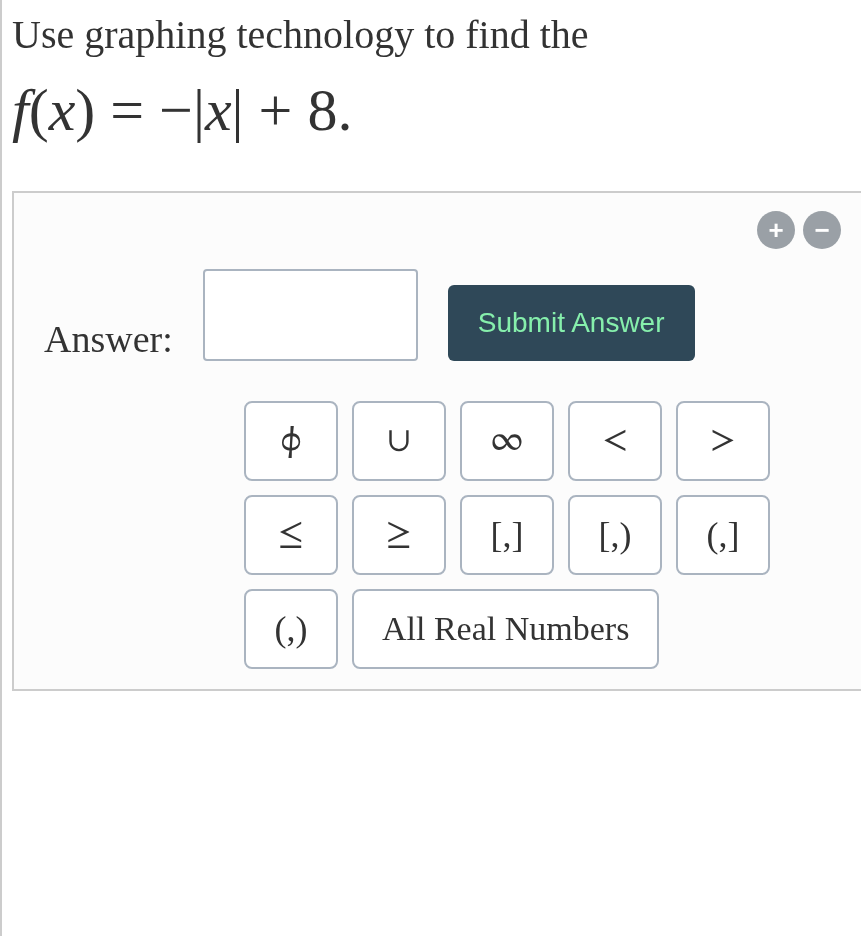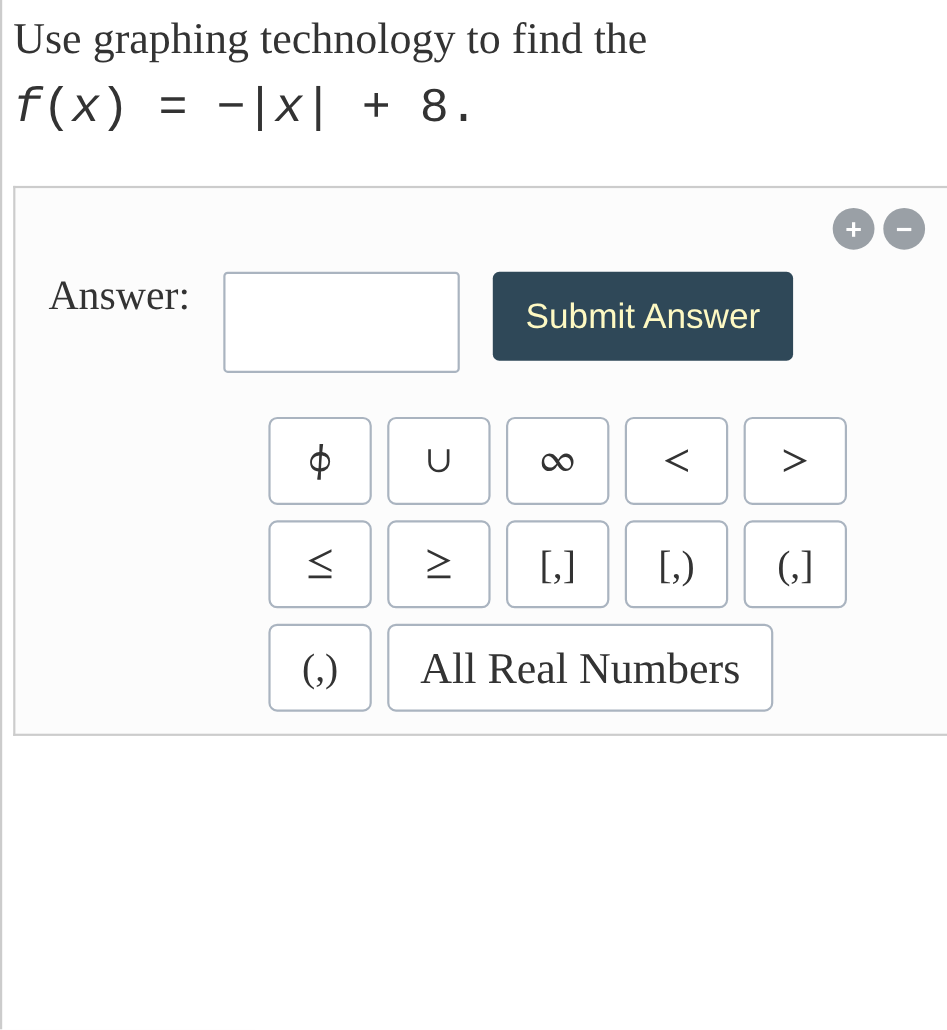--- a/index.html
+++ b/index.html
@@ -18,22 +18,22 @@
     padding: 0;
     height: 100%;
   }
   .question {
     padding: 8px 24px 40px 10px;
     font-size: 40px;
     line-height: 1.35;
     color: #333;
   }
   .math-line {
-    font-family: Liberation Mono, monospace;
-    font-size: 44px;
+    font-family: Liberation Serif, serif;
+    font-size: 60px;
     font-style: italic;
     margin-top: 8px;
   }
   .math-line .upright { font-style: normal; }
   .answer-panel {
     border: 2px solid #ccc;
     border-right: none;
     margin-left: 10px;
     padding: 18px 20px 20px 30px;
     position: relative;
@@ -53,43 +53,43 @@
     background: #9aa0a6;
     color: #fff;
     font-size: 26px;
     font-weight: bold;
     margin-left: 4px;
     cursor: pointer;
     font-family: Arial, sans-serif;
   }
   .answer-row {
     display: flex;
-    align-items: flex-start;
+    align-items: flex-end;
     gap: 30px;
     margin-bottom: 40px;
   }
   .answer-label {
     font-size: 38px;
     color: #333;
   }
   .answer-input {
     width: 215px;
     height: 92px;
     border: 2px solid #aab4c0;
     border-radius: 4px;
     font-size: 32px;
     padding: 6px 10px;
     background: #fff;
   }
   .submit-btn {
     background: #2f4858;
-    color: #fef9c3;
+    color: #86efac;
     border: none;
     border-radius: 6px;
-    font-size: 32px;
+    font-size: 28px;
     padding: 22px 30px;
     cursor: pointer;
     font-family: 'Segoe UI', Arial, sans-serif;
   }
   .keypad {
     margin-left: 200px;
     display: flex;
     flex-wrap: wrap;
     gap: 14px;
     max-width: 590px;
@@ -105,21 +105,21 @@
     justify-content: center;
     font-size: 36px;
     color: #333;
     cursor: pointer;
     font-family: Georgia, 'Times New Roman', serif;
     padding: 0 12px;
   }
   .key.wide {
     min-width: auto;
     padding: 18px 28px;
-    font-size: 40px;
+    font-size: 34px;
   }
   .key .sym { font-family: 'STIX Two Math','Cambria Math',Georgia,serif; }
 </style>
 </head>
 <body>
 
 <div class="page">
 
   <div class="question">
     <div>Use graphing technology to find the</div>

